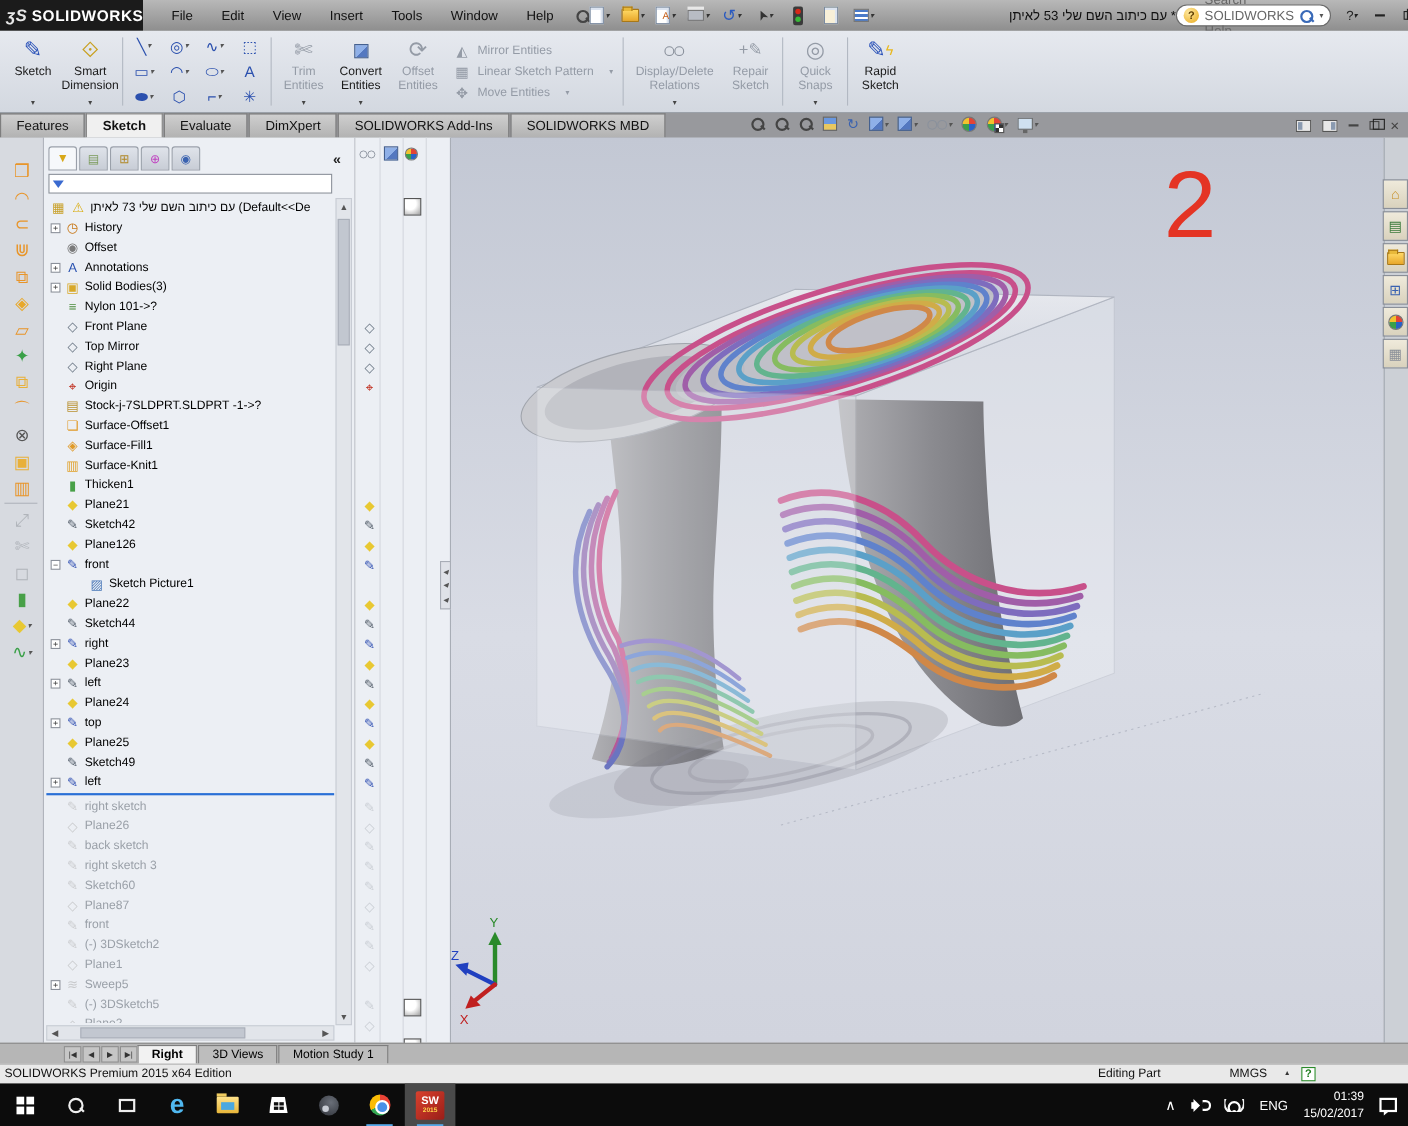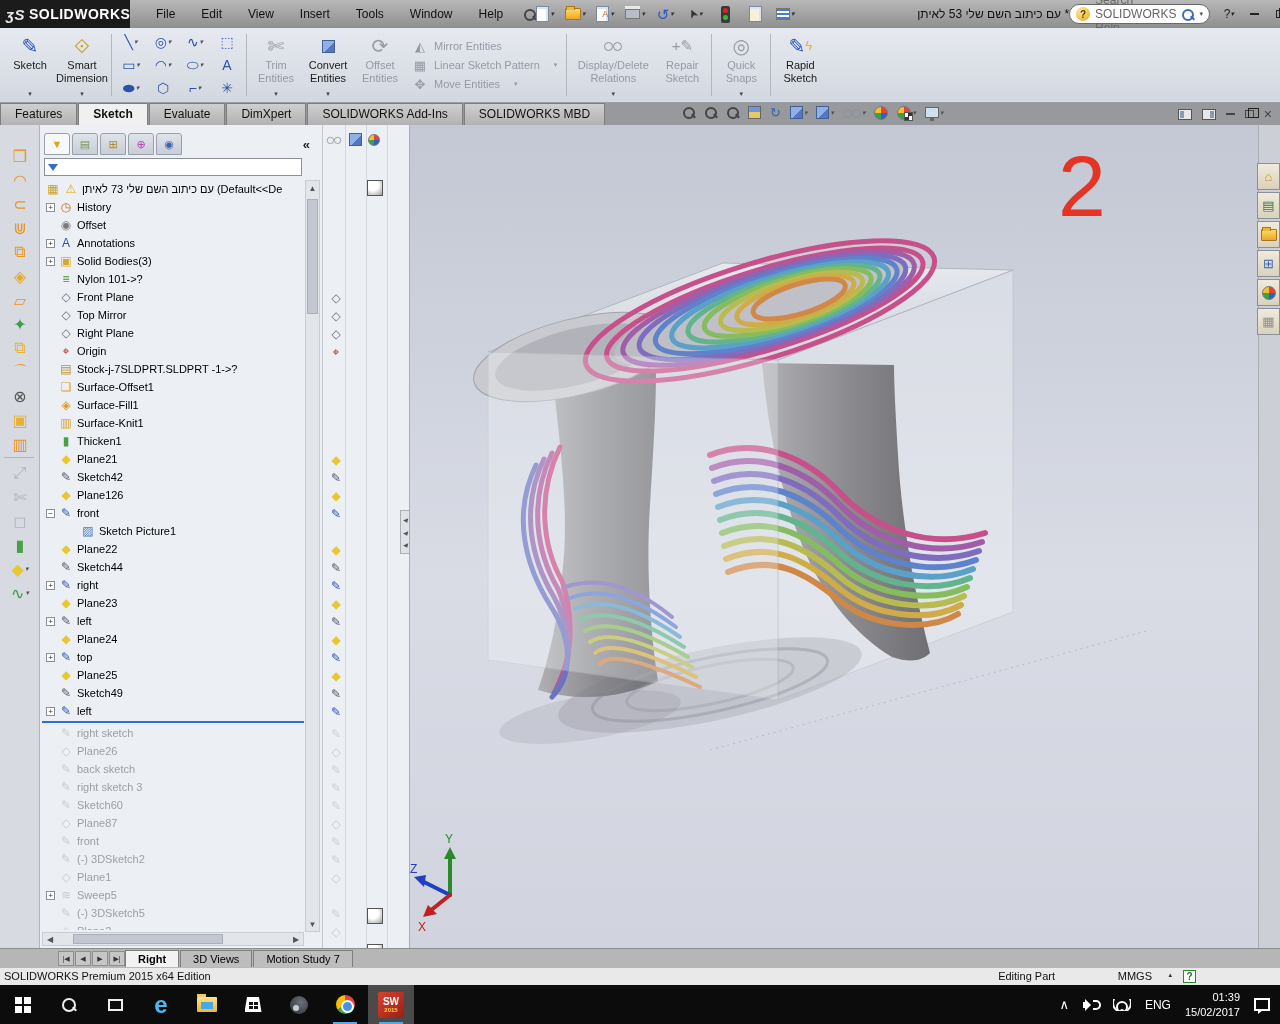--- a/index.html
+++ b/index.html
@@ -951,21 +951,21 @@
   <div id="doctabs">
     <div id="dtnav">
         <span class="dtn">|◀</span>
         <span class="dtn">◀</span>
         <span class="dtn">▶</span>
         <span class="dtn">▶|</span>
       </div>
     <div id="dtabs" style="display:flex;align-items:flex-end;">
         <span class="dtab active">Right</span>
         <span class="dtab">3D Views</span>
-        <span class="dtab">Motion Study 7</span>
+        <span class="dtab">Motion Study 1</span>
       </div>
   </div>
 
   <div id="statusbar">
     <span id="sbleft">SOLIDWORKS Premium 2015 x64 Edition</span>
     <span id="sbedit">Editing Part</span>
     <span id="sbunits">MMGS</span>
     <span id="sbunits-dd">▴</span>
     <span id="sbhelp">?</span>
   </div>

